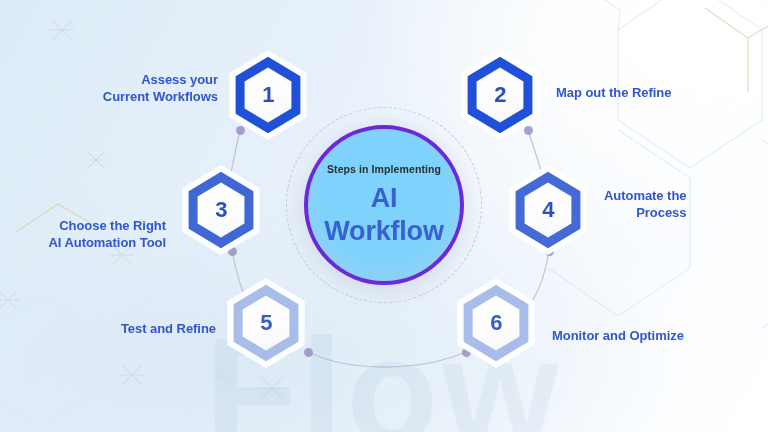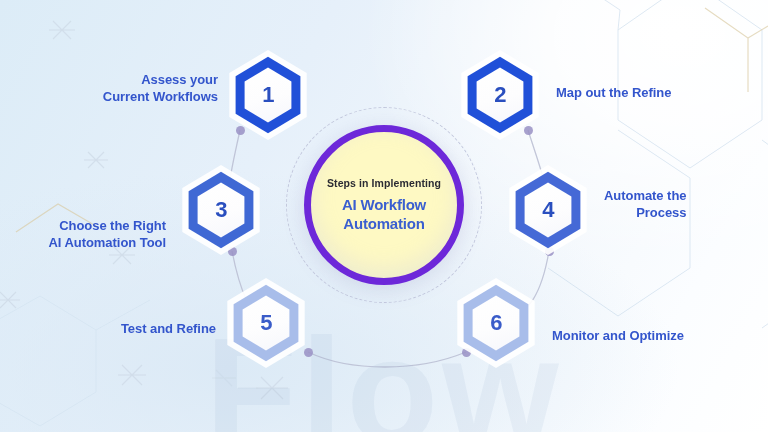--- a/index.html
+++ b/index.html
@@ -39,33 +39,33 @@
   .center-dashed {
     position:absolute; left:50%; top:50%;
     transform:translate(-50%,-50%);
     width:196px; height:196px; border-radius:50%;
     border:1.4px dashed #c3c8dd;
   }
   .center-circle {
     position:absolute; left:50%; top:50%;
     transform:translate(-50%,-50%);
     width:160px; height:160px; border-radius:50%;
-    background:#fef9c3;
-    border:7px solid #6d28d9;
+    background:#7dd3fc;
+    border:4px solid #6d28d9;
     box-shadow:0 4px 22px rgba(120,120,175,0.20), inset 0 -8px 22px rgba(200,205,235,0.30);
     display:flex; flex-direction:column;
     align-items:center; justify-content:center;
     text-align:center;
   }
   .center-eyebrow {
     font-size:10.5px; font-weight:600; color:#2b2b33;
     letter-spacing:.1px; margin-bottom:7px; white-space:nowrap;
   }
   .center-title {
-    font-size:15px; font-weight:700; color:#3a5fd0;
+    font-size:27px; font-weight:700; color:#3a5fd0;
     line-height:1.22; letter-spacing:-.2px;
   }
 
   
   .hex-node { position:absolute; width:86px; height:92px; }
   .hex-plate, .hex-outer, .hex-inner {
     position:absolute; left:50%; top:50%;
     transform:translate(-50%,-50%);
     clip-path:polygon(50% 1%, 95% 26%, 95% 74%, 50% 99%, 5% 74%, 5% 26%);
   }
@@ -168,21 +168,20 @@
       <div style="position: absolute; width: 9px; height: 9px; border-radius: 50%; background: rgb(153, 144, 196); opacity: 0.85; left: 303.5px; top: 347.5px;"></div>
       <div style="position: absolute; width: 9px; height: 9px; border-radius: 50%; background: rgb(153, 144, 196); opacity: 0.85; left: 461.5px; top: 347.5px;"></div>
     </div>
 
   <div class="center-wrap">
     <div class="center-dashed"></div>
     <div class="center-circle">
       <div class="center-eyebrow">Steps in Implementing</div>
       <div class="center-title">
         <div>AI Workflow</div>
-        <div>Automation</div>
       </div>
     </div>
   </div>
 
   <div id="steps">
       <div class="hex-node" style="left: 225px; top: 49px;">
         <div class="hex-plate"></div>
         <div class="hex-outer" style="background: rgb(32, 80, 216);"></div>
         <div class="hex-inner">
           <span class="hex-num">1</span>

